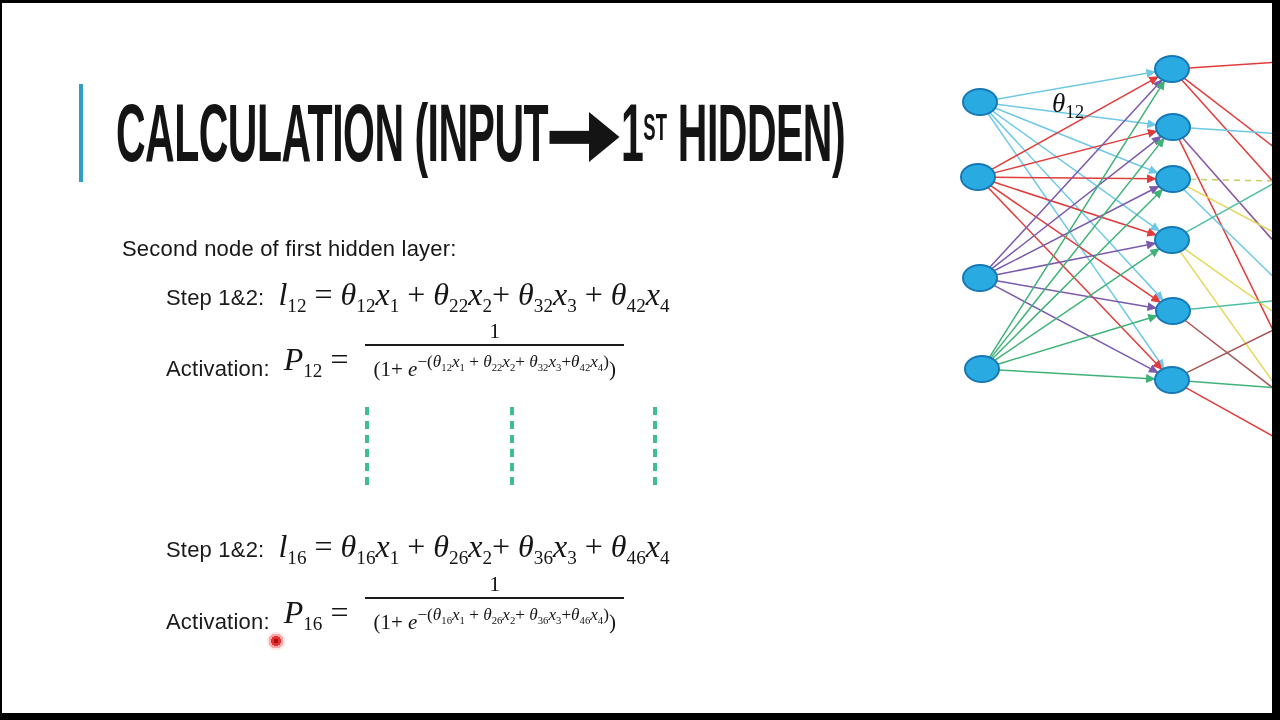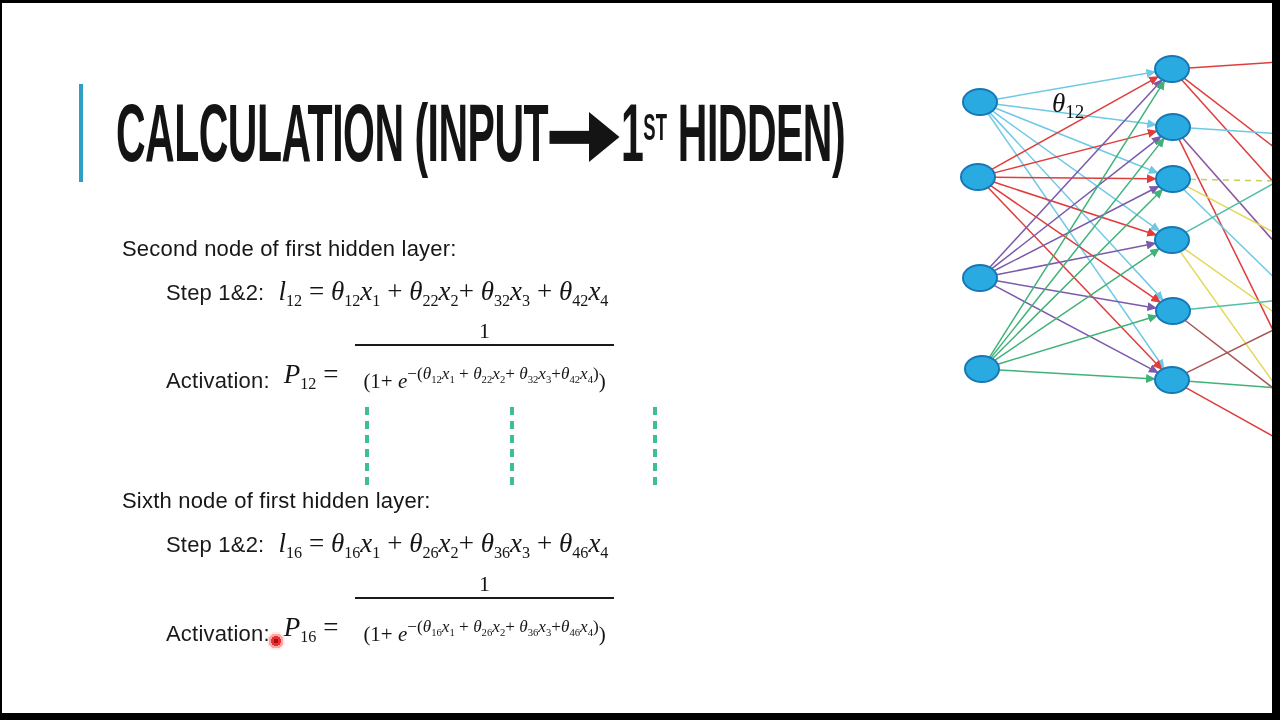--- a/index.html
+++ b/index.html
@@ -34,29 +34,29 @@
   .h-second{left:122px;top:236px;}
   .h-sixth{left:122px;top:488px;}
   .mrow{position:absolute;display:flex;white-space:nowrap;margin-left:44px;}
   .mrow.base{align-items:baseline;}
   .mrow.center{align-items:flex-end;}
   .step1{left:122px;top:276px;}
   .act1{left:122px;top:318px;}
   .step2{left:122px;top:528px;}
   .act2{left:122px;top:571px;}
   .lbl{font-size:22px;color:#1a1a1a;margin-right:14px;letter-spacing:.2px;}
-  .math{font-family:"Liberation Serif","DejaVu Serif",serif;font-size:27px;color:#151515;}
+  .math{font-family:"Liberation Serif","DejaVu Serif",serif;font-size:32px;color:#151515;}
   .math .v{font-style:italic;}
   .math sub{font-size:.6em;}
   .math sup{font-size:.82em;vertical-align:.5em;}
   .math sup sub{font-size:.62em;}
   .lhs{margin-right:9px;font-family:Liberation Serif, serif;}
   .frac{display:inline-flex;flex-direction:column;align-items:center;margin-left:8px;}
   .frac .num{font-size:22px;margin-bottom:1px;line-height:1.15;}
-  .frac .den{font-size:21px;border-top:2px solid #1a1a1a;padding:18px 8px 0;line-height:1.2;}
+  .frac .den{font-size:21px;border-top:2px solid #1a1a1a;padding:6px 8px 0;line-height:1.2;}
 
   .dash{position:absolute;width:4px;
         background:repeating-linear-gradient(to bottom,var(--dc) 0 8px,transparent 8px 14px);}
 
   .laser{position:absolute;width:20px;height:20px;margin-left:-10px;margin-top:-10px;border-radius:50%;
     background:radial-gradient(circle,#a50f0f 0 2.5px,#e82e2e 2.5px 5px,
                rgba(244,84,84,.5) 5px 7.5px,rgba(250,150,150,.22) 7.5px 9px,transparent 9.5px);}
 </style>
 </head>
 <body>
@@ -151,21 +151,20 @@
       <span class="den math">(1+ <span class="v">e</span><sup>−(<span class="v">θ</span><sub>12</sub><span class="v">x</span><sub>1</sub> + <span class="v">θ</span><sub>22</sub><span class="v">x</span><sub>2</sub>+ <span class="v">θ</span><sub>32</sub><span class="v">x</span><sub>3</sub>+<span class="v">θ</span><sub>42</sub><span class="v">x</span><sub>4</sub>)</sup>)</span>
     </span>
   </div>
 
   <div id="dashes">
       <div class="dash" style="left: 365px; top: 407px; height: 83px; --dc: #3FBE8F;"></div>
       <div class="dash" style="left: 510px; top: 407px; height: 83px; --dc: #3FBE8F;"></div>
       <div class="dash" style="left: 653px; top: 407px; height: 83px; --dc: #3FBE8F;"></div>
     </div>
 
-  <div class="heading h-sixth">Sixth node of first hidden layer:</div>
 
   <div class="mrow base step2">
     <span class="lbl">Step 1&amp;2:</span>
     <span class="math"><span class="v">l</span><sub>16</sub> = <span class="v">θ</span><sub>16</sub><span class="v">x</span><sub>1</sub> + <span class="v">θ</span><sub>26</sub><span class="v">x</span><sub>2</sub>+ <span class="v">θ</span><sub>36</sub><span class="v">x</span><sub>3</sub> + <span class="v">θ</span><sub>46</sub><span class="v">x</span><sub>4</sub></span>
   </div>
 
   <div class="mrow center act2">
     <span class="lbl">Activation:</span>
     <span class="math lhs"><span class="v">P</span><sub>16</sub> =</span>
     <span class="frac">

